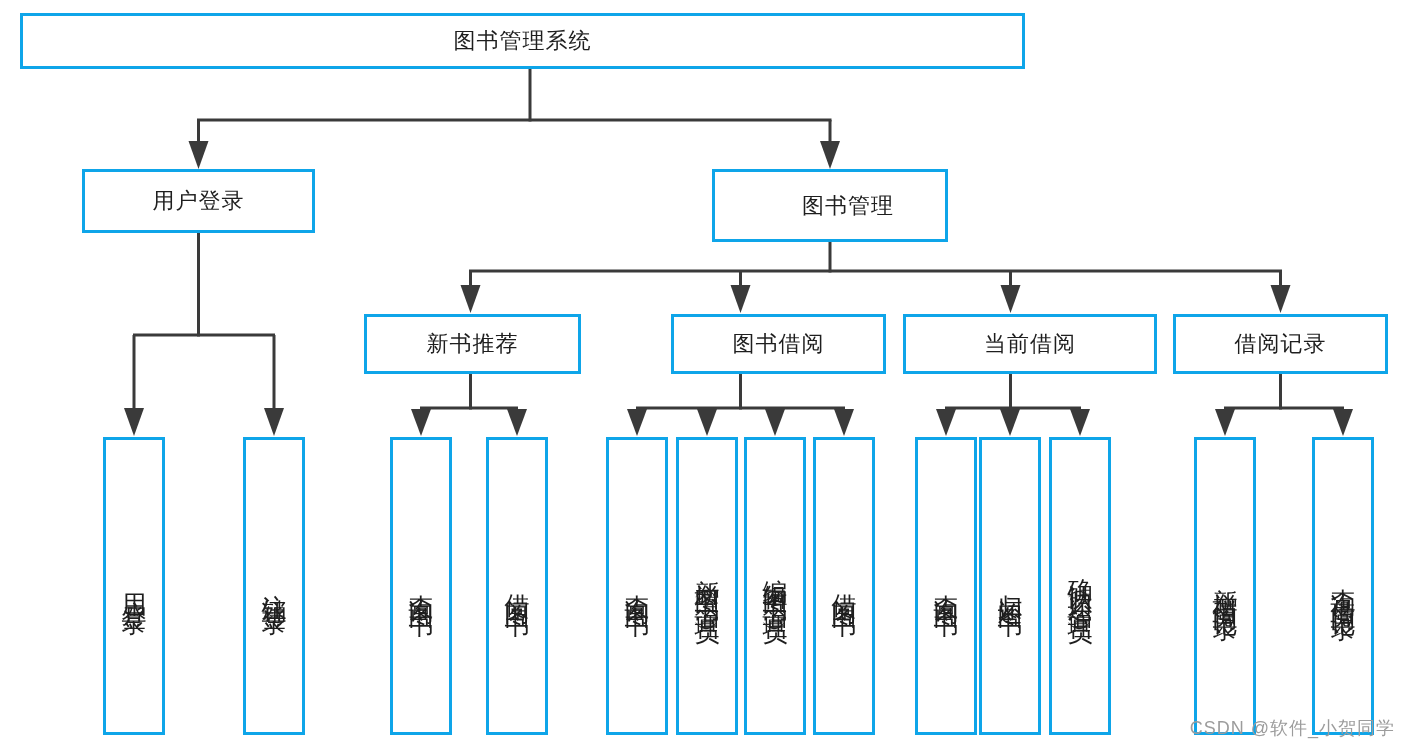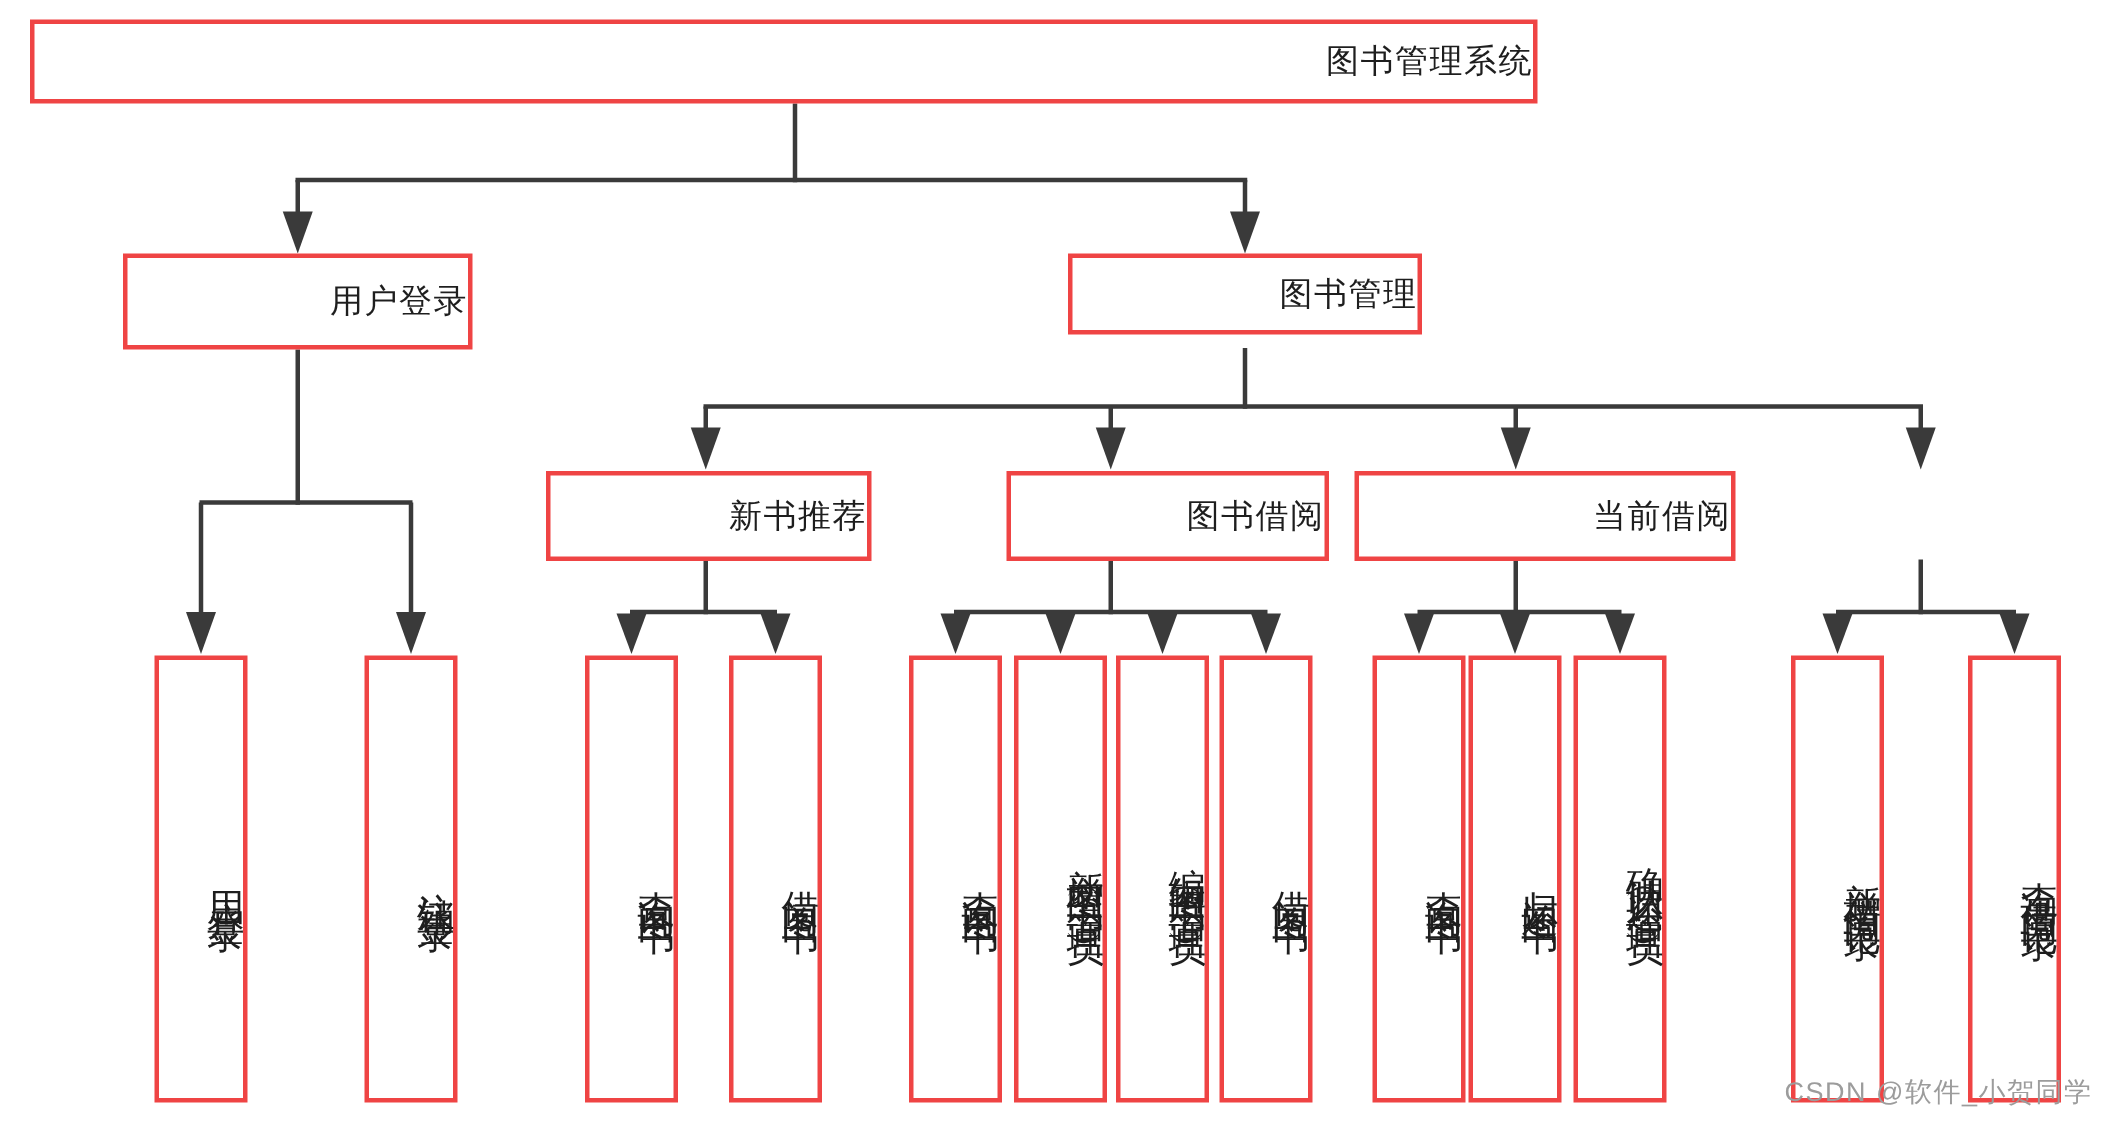--- a/index.html
+++ b/index.html
@@ -10,40 +10,40 @@
     font-family:"Liberation Sans","DejaVu Sans",sans-serif;
     overflow:hidden;
   }
   svg.connectors{position:absolute;left:0;top:0;z-index:1;}
   svg.connectors line{stroke:#3a3a3a;stroke-width:3;}
   svg.connectors polygon{fill:#3a3a3a;stroke:none;}
   .node{
     position:absolute;
     box-sizing:border-box;
     background:#ffffff;
-    border:3px solid #ef4444;
-    display:flex;align-items:center;justify-content:flex-end;
+    border:3px solid #0ea5e9;
+    display:flex;align-items:center;justify-content:center;
     color:#1e1e1e;
     z-index:2;
   }
   .node.h{font-size:22px;letter-spacing:1px;}
   .node.v{width:62px;top:437px;height:298px;}
   .vtext{
     writing-mode:vertical-rl;
     text-orientation:mixed;
     font-size:25px;
     letter-spacing:6px;
     line-height:1;
     white-space:nowrap;
     color:#1e1e1e;
   }
   
   .n-root{left:20px;top:13px;width:1005px;height:56px;}
   .n-user-login{left:82px;top:169px;width:233px;height:64px;}
-  .n-book-mgmt{left:712px;top:169px;width:236px;height:54px;padding-left:36px;}
+  .n-book-mgmt{left:712px;top:169px;width:236px;height:73px;padding-left:36px;}
   .n-rec{left:364px;top:314px;width:217px;height:60px;}
   .n-bb{left:633px;top:314px;width:215px;height:60px;margin-left:38px;}
   .n-cb{left:903px;top:314px;width:254px;height:60px;}
   .n-br{left:1173px;top:314px;width:215px;height:60px;}
   
   .l-user-login{left:103px;}
   .l-logout{left:243px;}
   .l-rec-query{left:390px;}
   .l-rec-borrow{left:486px;}
   .l-bb-query{left:606px;}
@@ -133,20 +133,23 @@
 
   <div class="node h n-rec">
     <span>新书推荐</span>
   </div>
   <div class="node h n-bb">
     <span>图书借阅</span>
   </div>
   <div class="node h n-cb">
     <span>当前借阅</span>
   </div>
+  <div class="node h n-br">
+    <span>借阅记录</span>
+  </div>
 
   <div class="node v l-user-login">
     <span class="vtext">用户登录</span>
   </div>
   <div class="node v l-logout">
     <span class="vtext">注销登录</span>
   </div>
 
   <div class="node v l-rec-query">
     <span class="vtext">查询图书</span>

